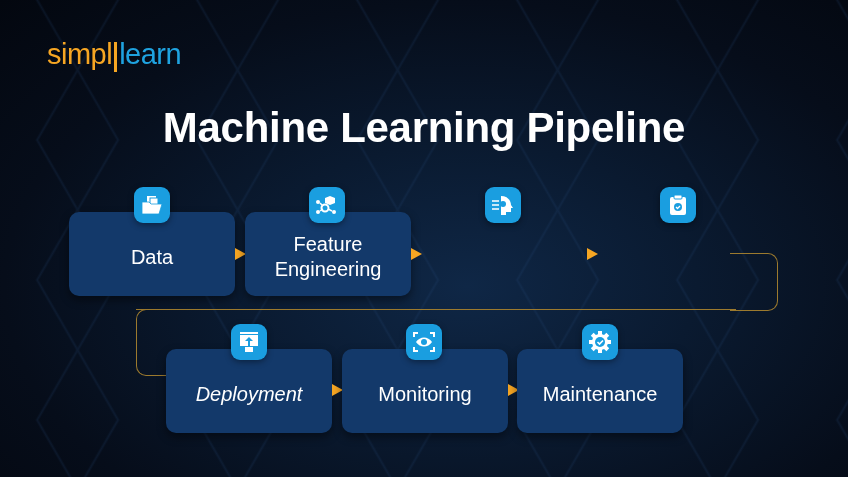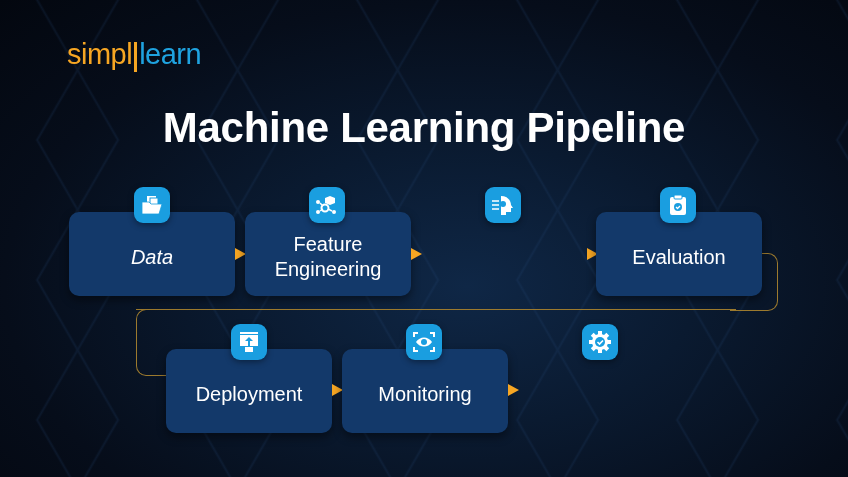--- a/index.html
+++ b/index.html
@@ -3,21 +3,21 @@
 <meta charset="utf-8">
 <style>
   html,body{margin:0;padding:0;}
   body{width:848px;height:477px;overflow:hidden;background:#050a14;font-family:"Liberation Sans",sans-serif;}
   .canvas{position:relative;width:848px;height:477px;overflow:hidden;
     background:radial-gradient(ellipse at 55% 60%, #0f2746 0%, #0a1a30 35%, #060d1a 70%, #03070f 100%);}
   .grid{position:absolute;inset:0;opacity:.18;
     background-image:linear-gradient(120deg, transparent 48%, #2a4f80 49%, transparent 50%),
                      linear-gradient(60deg, transparent 48%, #2a4f80 49%, transparent 50%);
     background-size:160px 140px;}
-  .logo{position:absolute;left:47px;top:40px;font-size:29px;letter-spacing:-0.5px;line-height:1;margin-left:20px;}
+  .logo{position:absolute;left:47px;top:40px;font-size:29px;letter-spacing:-0.5px;line-height:1;}
   .logo .a{color:#f6a623;}
   .logo .b{color:#1fa3e0;}
   .logo .bar{display:inline-block;width:3px;height:30px;background:#f6a623;vertical-align:-8px;margin:0 2px;}
   .title{position:absolute;left:0;right:0;top:104px;text-align:center;color:#fff;font-size:42px;font-weight:bold;letter-spacing:-0.3px;}
   .box{position:absolute;width:166px;height:84px;background:#13396a;border-radius:10px;
        box-shadow:0 4px 10px rgba(0,0,0,.45);display:flex;align-items:center;justify-content:center;
        text-align:center;color:#fff;font-size:20px;line-height:25px;padding-top:6px;box-sizing:border-box;}
   .icon{position:absolute;width:36px;height:36px;border-radius:9px;background:#1a9ee0;
         display:flex;align-items:center;justify-content:center;box-shadow:0 2px 6px rgba(0,0,0,.4);}
   .arrow{position:absolute;width:0;height:0;border-top:6px solid transparent;border-bottom:6px solid transparent;border-left:11px solid #f6a623;}
@@ -32,21 +32,21 @@
   <div class="logo">
     <span class="a">simpl</span><span class="bar"></span><span class="b">learn</span>
   </div>
 
   <div class="title">Machine Learning Pipeline</div>
 
   <div class="connector" style="left:730px;top:253px;width:47px;height:56px;border-left:none;border-radius:0 10px 10px 0;"></div>
   <div class="connector" style="left:136px;top:309px;width:600px;height:0;border-left:none;border-right:none;border-bottom:none;"></div>
   <div class="connector" style="left:136px;top:309px;width:40px;height:65px;border-right:none;border-radius:10px 0 0 10px;"></div>
 
-  <div class="box" style="left:69px;top:212px;font-style:italic;">
+  <div class="box" style="left:69px;top:212px;">
     <div><span>Data</span><br></div>
   </div>
   <div class="icon" style="left:134px;top:187px;">
     <svg width="22" height="20" viewBox="0 0 22 20">
         <rect x="6" y="1" width="9" height="11" fill="#fff"></rect>
         <rect x="9" y="3" width="8" height="10" fill="#fff" stroke="#1a9ee0" stroke-width="1"></rect>
         <path d="M1 7h7l2 2h11l-3 10H1z" fill="#fff" stroke="#1a9ee0" stroke-width="0.8"></path>
       </svg>
   </div>
   <div class="arrow" style="left:235px;top:248px;"></div>
@@ -72,33 +72,30 @@
     <svg width="24" height="22" viewBox="0 0 24 22">
         <path d="M10 2c6 0 10 4 10 9l2 3h-2v4h-5v3H10z" fill="#fff"></path>
         <circle cx="12" cy="10" r="3" fill="#1a9ee0"></circle>
         <line x1="1" y1="7" x2="8" y2="7" stroke="#fff" stroke-width="1.5"></line>
         <line x1="1" y1="11" x2="8" y2="11" stroke="#fff" stroke-width="1.5"></line>
         <line x1="1" y1="15" x2="8" y2="15" stroke="#fff" stroke-width="1.5"></line>
       </svg>
   </div>
   <div class="arrow" style="left:587px;top:248px;"></div>
 
-  <div class="box" style="left:596px;top:212px;">
-    <div><span>Evaluation</span></div>
-  </div>
   <div class="icon" style="left:660px;top:187px;">
     <svg width="18" height="22" viewBox="0 0 18 22">
         <rect x="1" y="3" width="16" height="18" rx="2" fill="#fff"></rect>
         <rect x="5" y="1" width="8" height="4" rx="1" fill="#fff" stroke="#1a9ee0" stroke-width="1"></rect>
         <circle cx="9" cy="13" r="4" fill="#1a9ee0"></circle>
         <path d="M7 13l1.5 1.5L11 12" stroke="#fff" stroke-width="1.3" fill="none"></path>
       </svg>
   </div>
 
-  <div class="box" style="left:166px;top:349px;">
+  <div class="box" style="left:166px;top:349px;font-style:italic;">
     <div><span>Deployment</span></div>
   </div>
   <div class="icon" style="left:231px;top:324px;">
     <svg width="20" height="22" viewBox="0 0 20 22">
         <rect x="1" y="1" width="18" height="14" fill="#fff"></rect>
         <rect x="1" y="3" width="18" height="1" fill="#1a9ee0"></rect>
         <path d="M10 6l-4 4h3v6h2v-6h3z" fill="#1a9ee0"></path>
         <rect x="6" y="16" width="8" height="5" fill="#fff"></rect>
       </svg>
   </div>
@@ -109,20 +106,23 @@
   </div>
   <div class="icon" style="left:406px;top:324px;">
     <svg width="24" height="22" viewBox="0 0 24 22">
         <path d="M2 6V2h4M18 2h4v4M22 16v4h-4M6 20H2v-4" stroke="#fff" stroke-width="2" fill="none"></path>
         <path d="M4 11c4-6 12-6 16 0-4 6-12 6-16 0z" fill="#fff"></path>
         <circle cx="12" cy="11" r="3" fill="#1a9ee0"></circle>
       </svg>
   </div>
   <div class="arrow" style="left:508px;top:384px;"></div>
 
+  <div class="box" style="left:517px;top:349px;">
+    <div><span>Maintenance</span></div>
+  </div>
   <div class="icon" style="left:582px;top:324px;">
     <svg width="24" height="24" viewBox="0 0 24 24">
         <g fill="#fff">
           <circle cx="12" cy="12" r="8"></circle>
           <rect x="10" y="1" width="4" height="5"></rect>
           <rect x="10" y="18" width="4" height="5"></rect>
           <rect x="1" y="10" width="5" height="4"></rect>
           <rect x="18" y="10" width="5" height="4"></rect>
           <rect x="10" y="1" width="4" height="5" transform="rotate(45 12 12)"></rect>
           <rect x="10" y="18" width="4" height="5" transform="rotate(45 12 12)"></rect>

